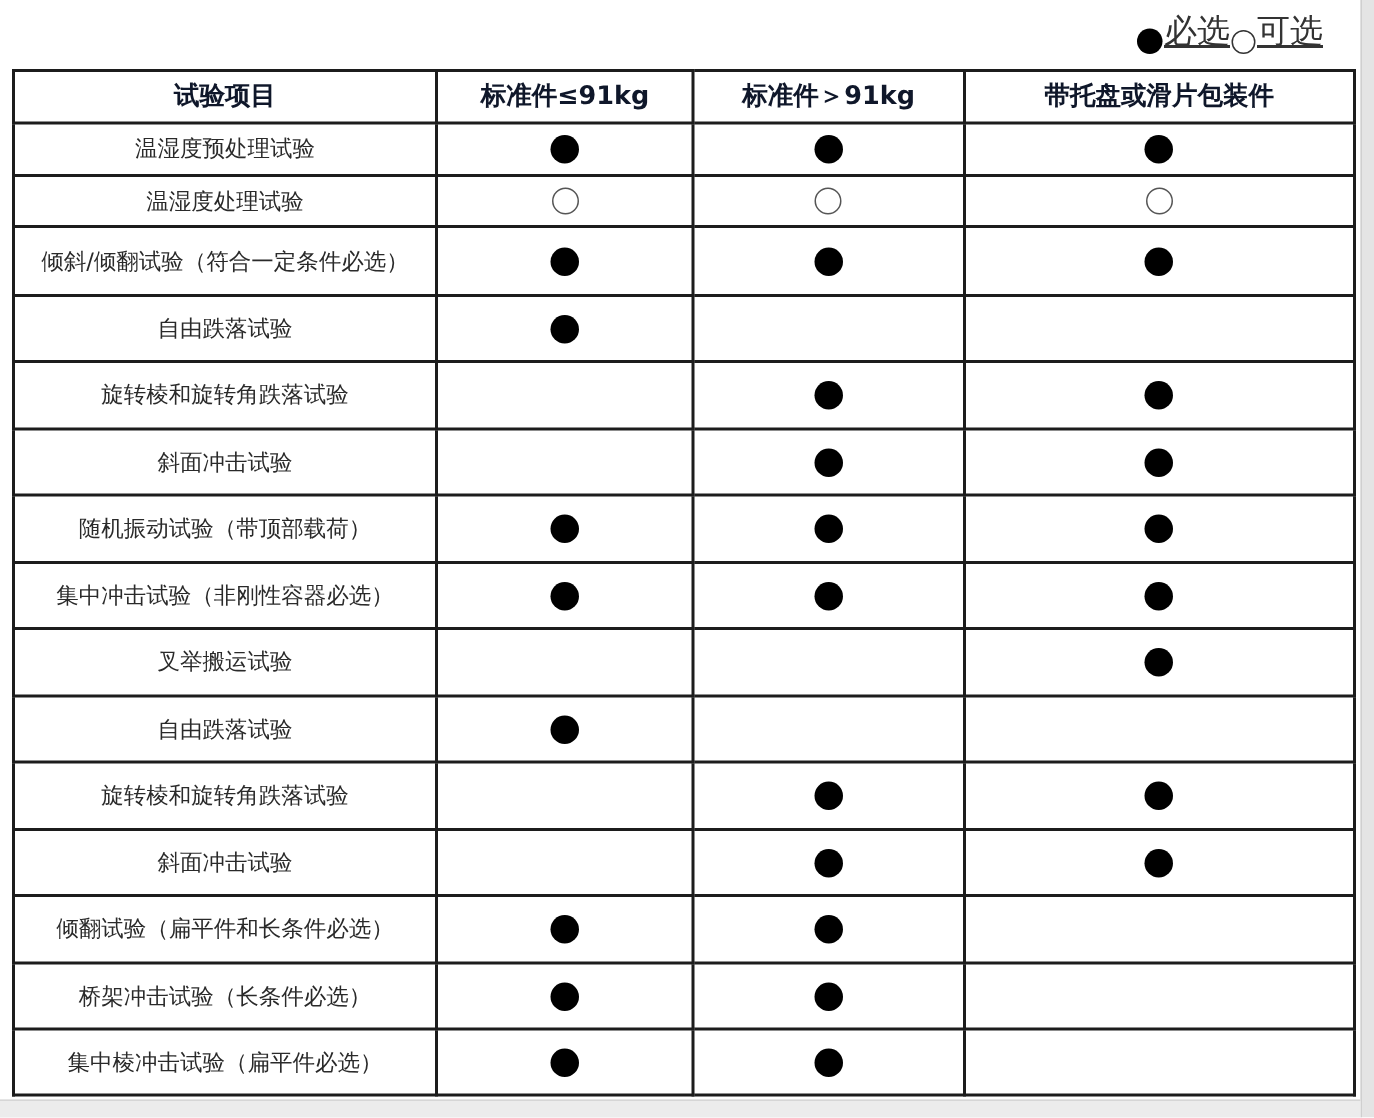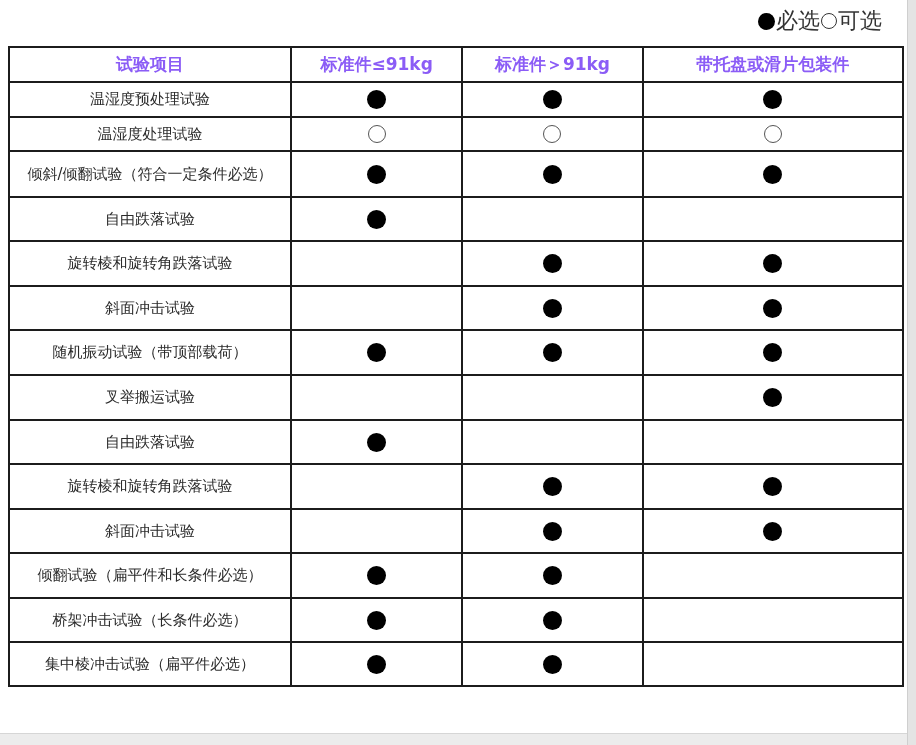--- a/index.html
+++ b/index.html
@@ -35,21 +35,22 @@
     }
     .legend {
       position: absolute;
       top: 6px;
       right: 34px;
       font-family: "DejaVu Serif", "Liberation Serif", serif;
       font-size: 22px;
       color: #333;
       letter-spacing: 0px;
       display: flex;
-      align-items: center;
+      align-items: flex-end;
+      text-decoration: underline;
     }
     .legend .dot {
       display: inline-block;
       width: 17px;
       height: 17px;
       border-radius: 50%;
       background: #000;
       margin-right: 1px;
     }
     .legend .ring {
@@ -74,21 +75,21 @@
       padding: 0 4px;
       text-align: center;
       vertical-align: middle;
       font-size: 15px;
       line-height: 19px;
       color: #2a2a2a;
     }
     table.grid th {
       font-weight: bold;
       font-size: 17px;
-      color: #8b5cf6;
+      color: #0f172a;
       height: 33px;
     }
     .col-item { width: 272px; }
     .col-a { width: 165px; }
     .col-b { width: 174px; }
     .col-c { width: 251px; }
     .mark-filled {
       display: inline-block;
       width: 19px;
       height: 19px;
@@ -170,20 +171,26 @@
         <td></td>
         <td><span class="mark-filled"></span></td>
         <td><span class="mark-filled"></span></td>
       </tr>
       <tr style="height: 45px;">
         <td>随机振动试验（带顶部载荷）</td>
         <td><span class="mark-filled"></span></td>
         <td><span class="mark-filled"></span></td>
         <td><span class="mark-filled"></span></td>
       </tr>
+      <tr style="height: 44px;">
+        <td>集中冲击试验（非刚性容器必选）</td>
+        <td><span class="mark-filled"></span></td>
+        <td><span class="mark-filled"></span></td>
+        <td><span class="mark-filled"></span></td>
+      </tr>
       <tr style="height: 45px; margin-left: 36px;">
         <td>叉举搬运试验</td>
         <td></td>
         <td></td>
         <td><span class="mark-filled"></span></td>
       </tr>
       <tr style="height: 44px;">
         <td>自由跌落试验</td>
         <td><span class="mark-filled"></span></td>
         <td></td>

